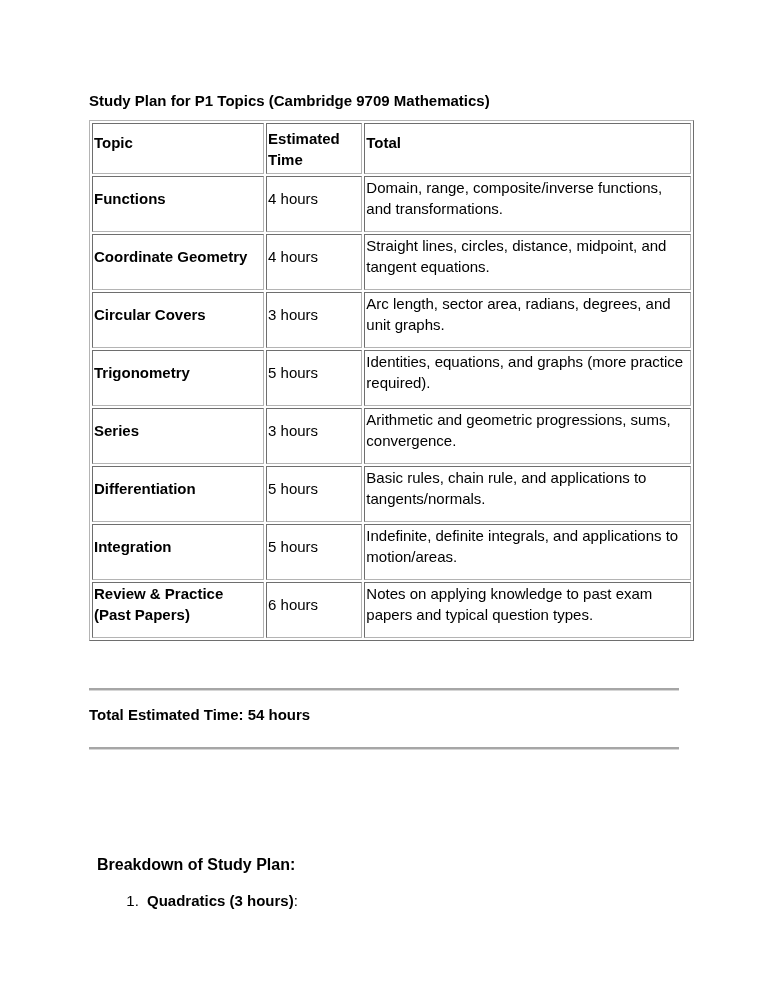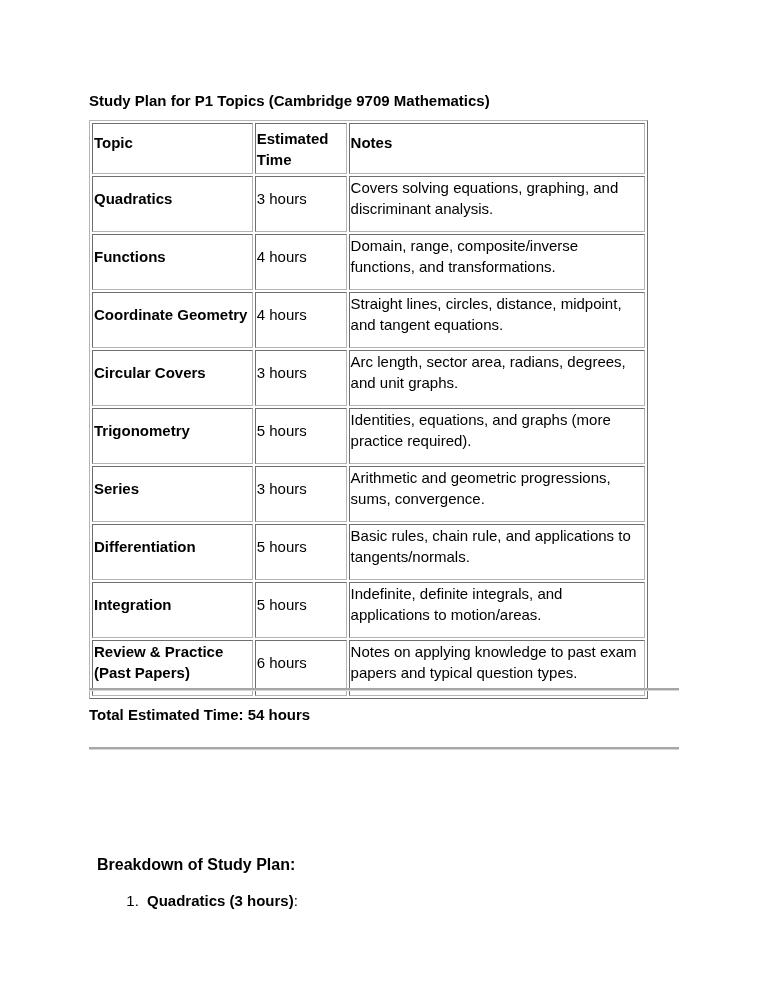--- a/index.html
+++ b/index.html
@@ -29,21 +29,21 @@
       width: 590px;
       text-align: left;
       font-weight: bold;
       font-size: 15px;
       line-height: 18px;
     }
     table.plan {
       position: absolute;
       top: 120px;
       left: 0;
-      width: 559px;
+      width: 605px;
       border-collapse: separate;
       border-spacing: 2px;
       border-style: solid;
       border-width: 1px;
       border-color: #b4b4b4 #6e6e6e #6e6e6e #b4b4b4;
       box-sizing: border-box;
     }
     table.plan td {
       border-style: solid;
       border-width: 1px;
@@ -111,32 +111,21 @@
   <div class="doc-title">Study Plan for P1 Topics (Cambridge 9709 Mathematics)</div>
 
   <table class="plan">
     <tbody>
       <tr class="header">
         <td class="col-topic">
             <span class="hdr-topic">Topic</span>
           </td>
         <td class="col-time">Estimated Time</td>
         <td class="col-notes">
-            <span class="hdr-notes">Notes</span>
-          </td>
-      </tr>
-      <tr>
-        <td class="col-topic">
-            <span class="notes-text">Quadratics</span>
-          </td>
-        <td class="col-time">
-            <span class="notes-text">3 hours</span>
-          </td>
-        <td class="col-notes">
-            <span class="notes-text">Covers solving equations, graphing, and discriminant analysis.</span>
+            <span class="hdr-notes">Total</span>
           </td>
       </tr>
       <tr>
         <td class="col-topic">
             <span class="notes-text">Functions</span>
           </td>
         <td class="col-time">
             <span class="notes-text">4 hours</span>
           </td>
         <td class="col-notes">

